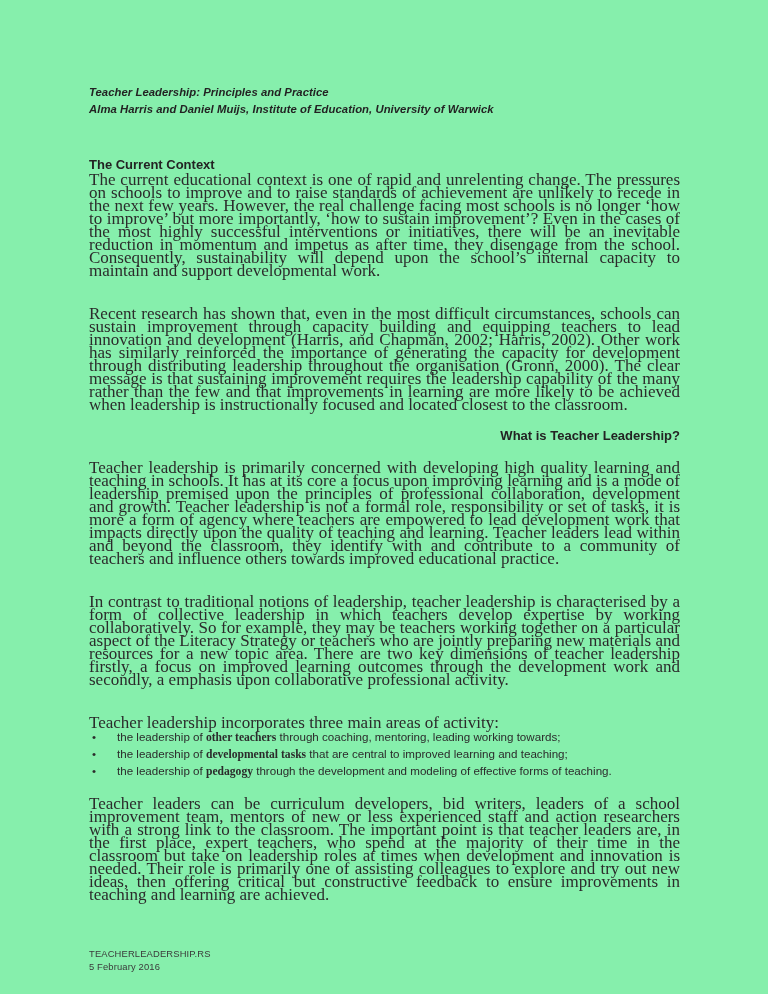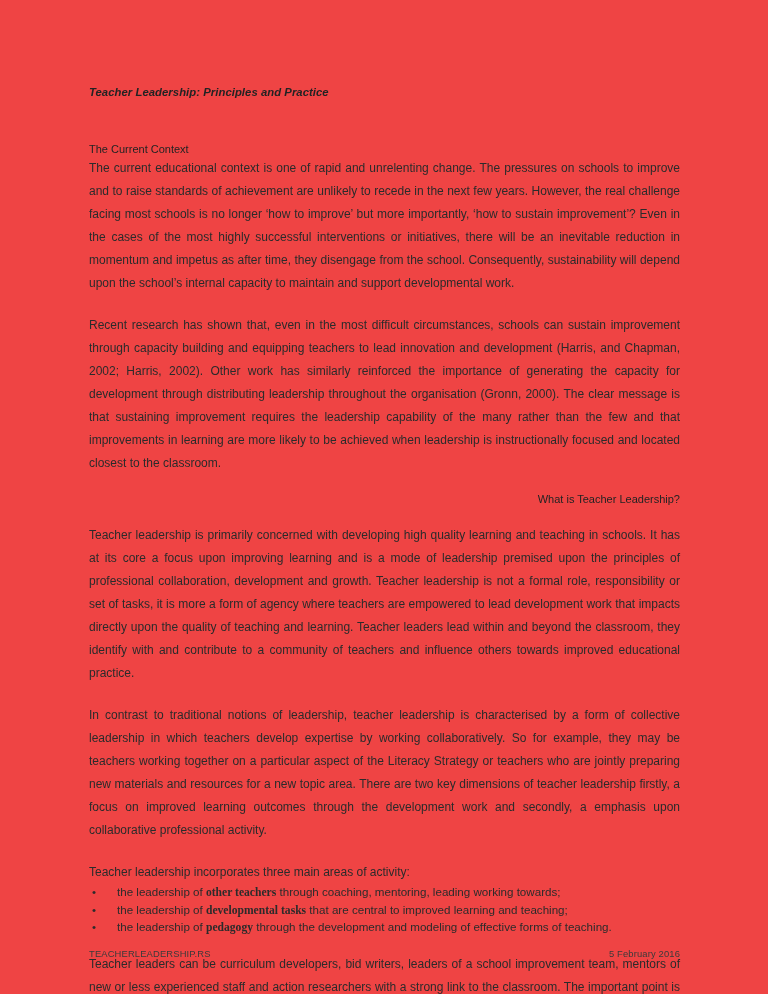--- a/index.html
+++ b/index.html
@@ -12,21 +12,21 @@
     height: 994px;
     font-family: "Liberation Sans", sans-serif;
     color: #2b2b2b;
     -webkit-font-smoothing: antialiased;
   }
   .page {
     position: relative;
     width: 768px;
     height: 994px;
     box-sizing: border-box;
-    background: #ef4444;
+    background: #86efac;
     overflow: hidden;
   }
   .content {
     position: absolute;
     left: 89px;
     top: 84px;
     width: 591px;
   }
 
   
@@ -37,38 +37,39 @@
     font-weight: bold;
     font-style: italic;
     font-size: 11.3px;
     line-height: 16.5px;
     letter-spacing: 0.05px;
     color: #232323;
   }
 
   
   .section-heading {
-    font-weight: normal;
-    font-size: 11px;
+    font-weight: bold;
+    font-size: 13px;
     line-height: 16.4px;
     color: #232323;
   }
   .heading-gap-top { margin-top: 40px; }
   .heading-gap-top-2 { margin-top: 16.4px; text-align: right; }
 
   
   p.body {
     margin: 0;
-    font-size: 12px;
-    line-height: 23px;
+    font-size: 17px;
+    line-height: 13px;
     text-align: justify;
     text-justify: inter-word;
     color: #2b2b2b;
+    font-family: Liberation Serif, serif;
   }
-  p.body + p.body { margin-top: 19px; }
+  p.body + p.body { margin-top: 30px; }
   .gap-before { margin-top: 16.4px !important; }
   .nogap { margin-top: 0 !important; }
 
   
   ul.bullets {
     margin: 0;
     padding: 0;
     list-style: none;
   }
   ul.bullets li {
@@ -95,31 +96,33 @@
     left: 89px;
     top: 947px;
     width: 591px;
     display: flex;
     justify-content: space-between;
     align-items: baseline;
     font-size: 9.4px;
     line-height: 13px;
     color: #3a3a3a;
     letter-spacing: 0.15px;
+    flex-direction: column;
   }
 </style>
 </head>
 <body>
 
 <div class="page">
 
   <div class="content">
 
     <div class="doc-header">
       <div class="hdr-line">Teacher Leadership: Principles and Practice</div>
+      <div class="hdr-line">Alma Harris and Daniel Muijs, Institute of Education, University of Warwick</div>
     </div>
 
     <div class="section-heading heading-gap-top">The Current Context</div>
 
     <p class="body nogap">The current educational context is one of rapid and unrelenting change. The pressures on schools to improve and to raise standards of achievement are unlikely to recede in the next few years. However, the real challenge facing most schools is no longer ‘how to improve’ but more importantly, ‘how to sustain improvement’? Even in the cases of the most highly successful interventions or initiatives, there will be an inevitable reduction in momentum and impetus as after time, they disengage from the school. Consequently, sustainability will depend upon the school’s internal capacity to maintain and support developmental work.</p>
 
     <p class="body">Recent research has shown that, even in the most difficult circumstances, schools can sustain improvement through capacity building and equipping teachers to lead innovation and development (Harris, and Chapman, 2002; Harris, 2002). Other work has similarly reinforced the importance of generating the capacity for development through distributing leadership throughout the organisation (Gronn, 2000). The clear message is that sustaining improvement requires the leadership capability of the many rather than the few and that improvements in learning are more likely to be achieved when leadership is instructionally focused and located closest to the classroom.</p>
 
     <div class="section-heading heading-gap-top-2">What is Teacher Leadership?</div>
 

